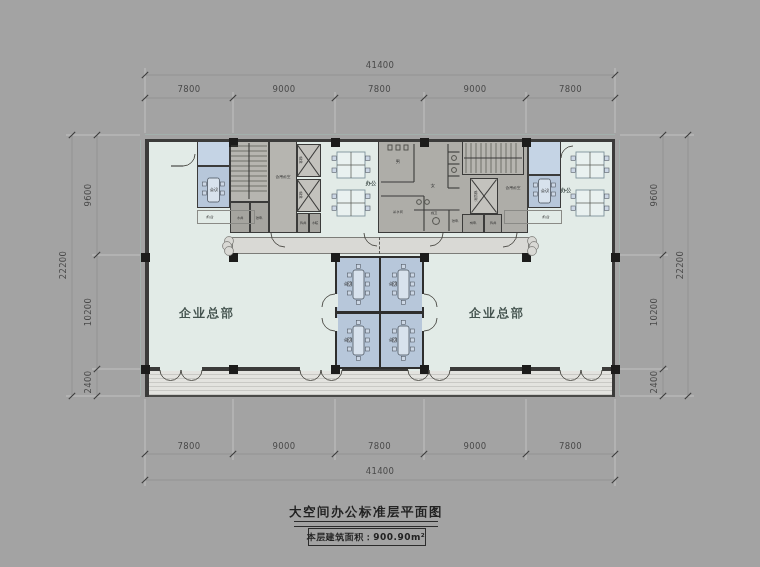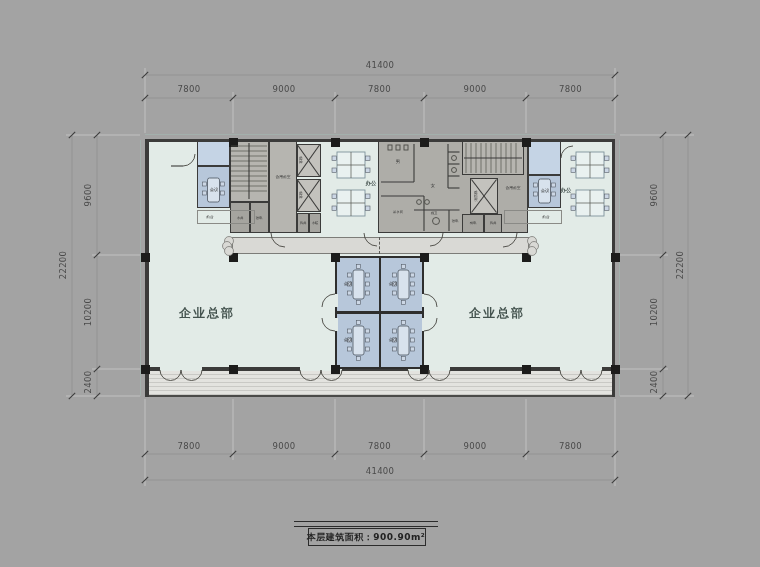--- a/index.html
+++ b/index.html
@@ -392,17 +392,18 @@
   <div class="lbl s36" style="left:398px;top:212px;">茶水间</div>
   <div class="lbl s36" style="left:434px;top:213px;">残卫</div>
   <div class="lbl s36" style="left:455px;top:221px;">强电</div>
   <div class="lbl s36" style="left:239.5px;top:218px;">水井</div>
   <div class="lbl s36" style="left:259px;top:218px;">强电</div>
   <div class="lbl s36" style="left:302.5px;top:223px;">风井</div>
   <div class="lbl s36" style="left:314.5px;top:223px;">水暖</div>
   <div class="lbl s36" style="left:473px;top:223px;">弱电</div>
   <div class="lbl s36" style="left:493px;top:223px;">风井</div>
 
+  <div class="lbl title-main" style="left:366px;top:512px;">大空间办公标准层平面图</div>
   <div class="a" style="left:294px;top:521px;width:144px;height:3.5px;border-top:1.6px solid #2b2b2b;border-bottom:1px solid #2b2b2b;"></div>
   <div class="a" style="left:308px;top:528px;width:116px;height:16px;border:1.2px solid #2b2b2b;"></div>
   <div class="lbl title-sub" style="left:366px;top:536.5px;">本层建筑面积：900.90m²</div>
 
 </div>
 
 </body></html>

